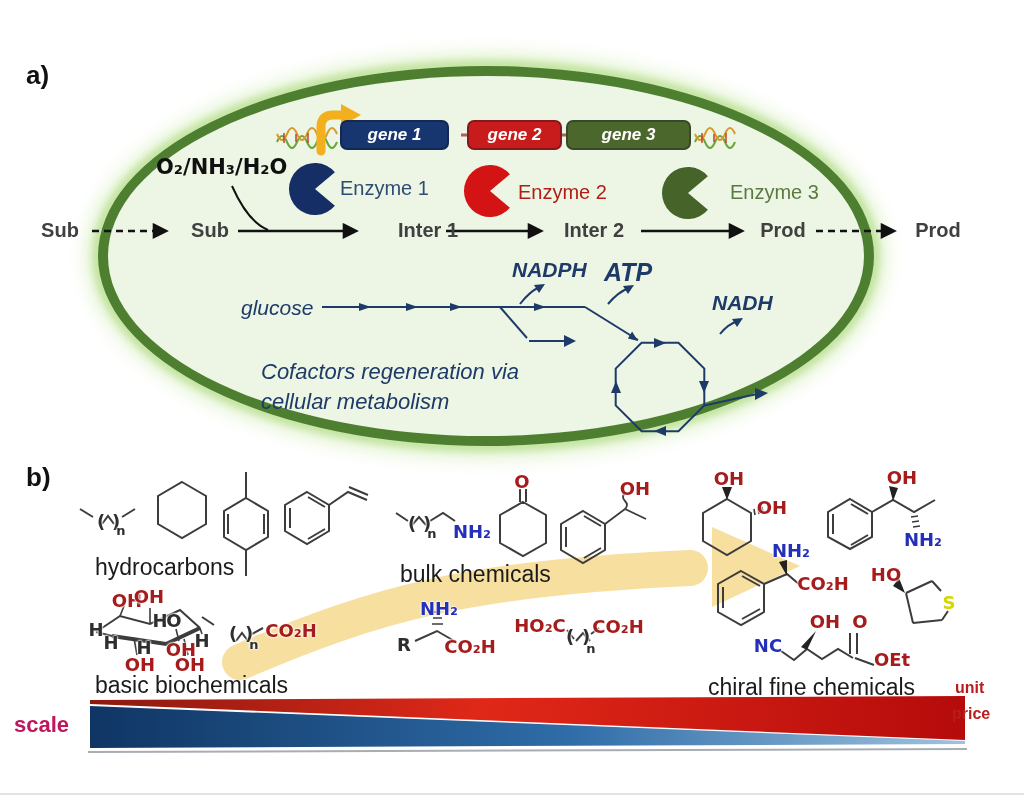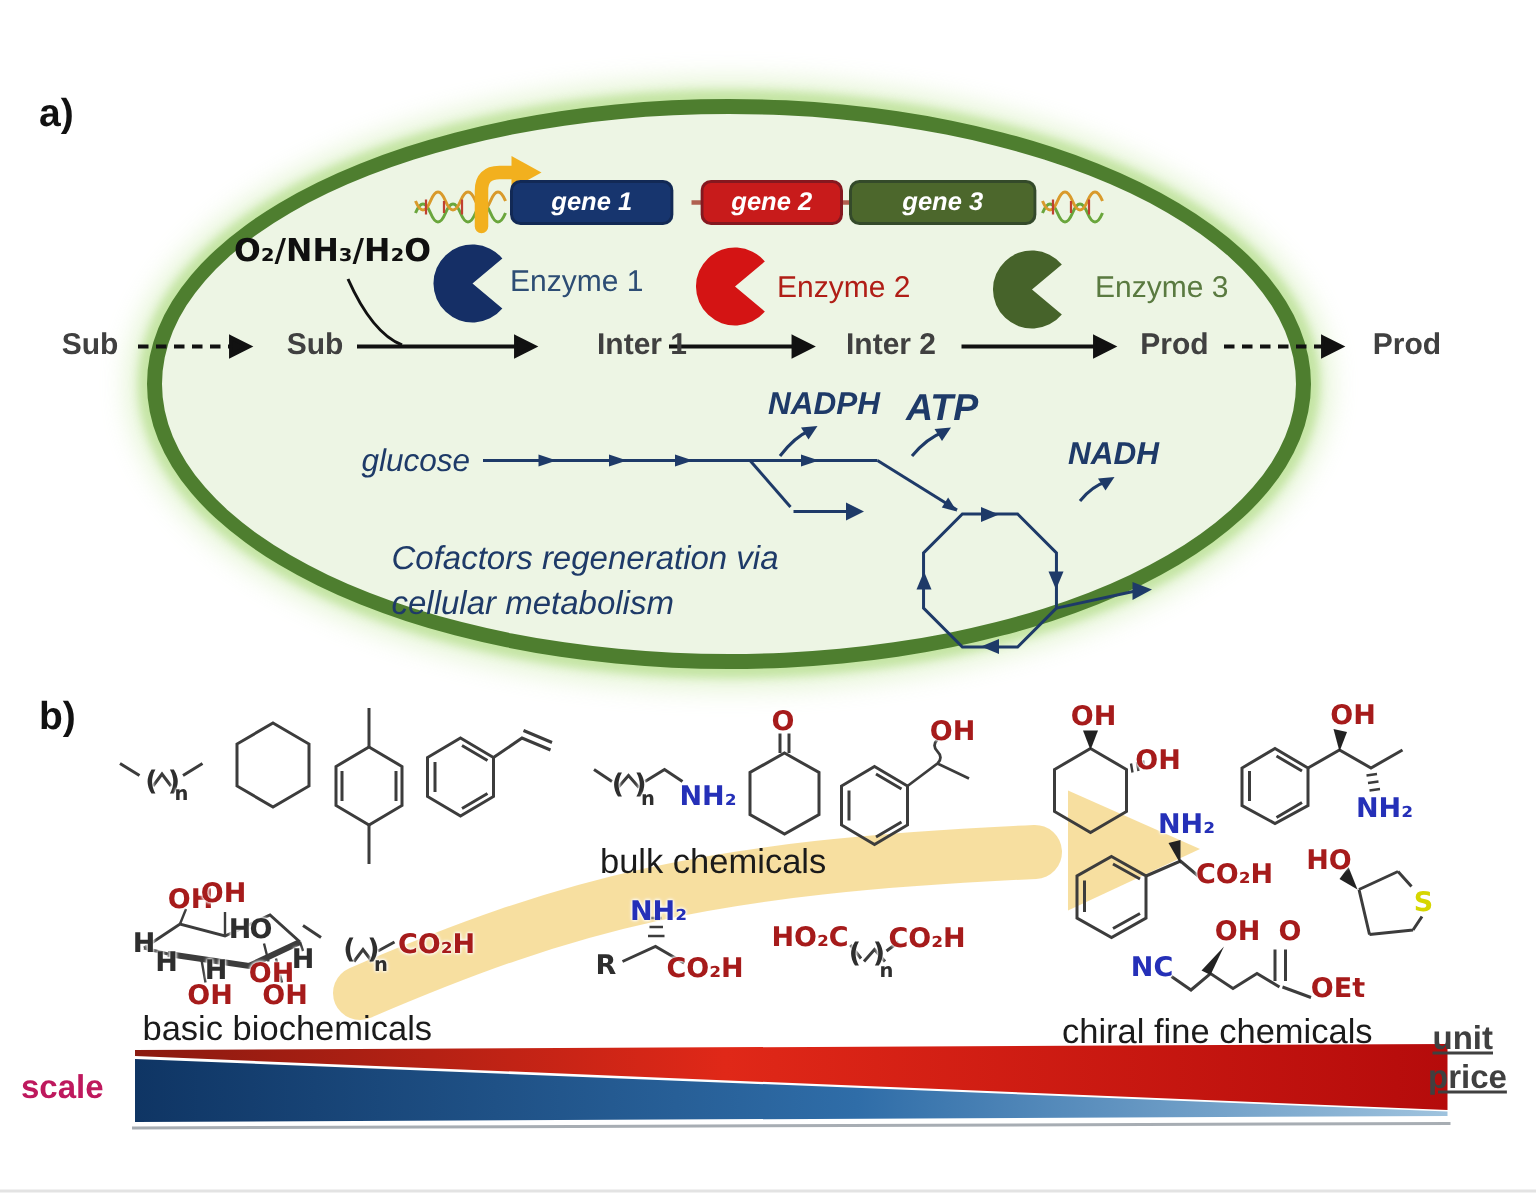--- a/index.html
+++ b/index.html
@@ -17,21 +17,21 @@
   .enz-label{position:absolute;font-size:20px;white-space:nowrap;}
   .pathway{position:absolute;transform:translateX(-50%);font-size:20px;font-weight:bold;color:#404040;
            white-space:nowrap;top:219px;}
   .metab{position:absolute;color:#1e3a68;white-space:nowrap;font-style:italic;}
   .o2label{position:absolute;left:156px;top:155px;font-size:21px;font-weight:600;color:#101010;
            font-family:"DejaVu Sans",sans-serif;}
   .grouplabel{position:absolute;font-size:23px;color:#1b1b1b;white-space:nowrap;}
   .atom{position:absolute;transform:translate(-50%,-50%);font-size:18px;font-weight:bold;
         font-family:"DejaVu Sans",sans-serif;white-space:nowrap;
         text-shadow:0 0 2px #fff,0 0 2px #fff,0 0 3px #fff;}
-  .axis-red{position:absolute;font-size:22px;font-weight:600;color:#404040;white-space:nowrap;text-decoration:underline;}
+  .axis-red{position:absolute;font-size:16px;font-weight:600;color:#b91c1c;white-space:nowrap;}
   #scale-label{position:absolute;left:14px;top:712px;font-size:22px;font-weight:600;color:#be185d;}
   #bottom-edge{position:absolute;left:0;top:793px;width:1024px;height:2px;background:#e3e3e3;}
 </style>
 </head>
 <body>
 
 <div id="stage">
 
   <div id="cell"></div>
 
@@ -237,20 +237,21 @@
       <span class="atom" style="left: 439px; top: 608px; color: rgb(37, 48, 184);">NH₂</span>
       <span class="atom" style="left: 404px; top: 644px; color: rgb(46, 46, 46);">R</span>
       <span class="atom" style="left: 470px; top: 646px; color: rgb(166, 27, 27);">CO₂H</span>
       <span class="atom" style="left: 540px; top: 625px; color: rgb(166, 27, 27);">HO₂C</span>
       <span class="atom" style="left: 570px; top: 636px; color: rgb(46, 46, 46);">(</span>
       <span class="atom" style="left: 586px; top: 636px; color: rgb(46, 46, 46);">)</span>
       <span class="atom" style="left: 591px; top: 648px; color: rgb(46, 46, 46); font-size: 13px;">n</span>
       <span class="atom" style="left: 618px; top: 626px; color: rgb(166, 27, 27);">CO₂H</span>
     </div>
 
+  <div class="grouplabel" style="left:95px;top:554px;">hydrocarbons</div>
   <div class="grouplabel" style="left:400px;top:561px;">bulk chemicals</div>
   <div class="grouplabel" style="left:95px;top:672px;">basic biochemicals</div>
   <div class="grouplabel" style="left:708px;top:674px;">chiral fine chemicals</div>
 
   <svg width="1024" height="798" viewBox="0 0 1024 798">
     <defs>
       <linearGradient id="gr" x1="0" y1="0" x2="1" y2="0">
         <stop offset="0" stop-color="#8a1a10"></stop>
           <stop offset="0.45" stop-color="#e02818"></stop>
           <stop offset="1" stop-color="#b50b0b"></stop>

